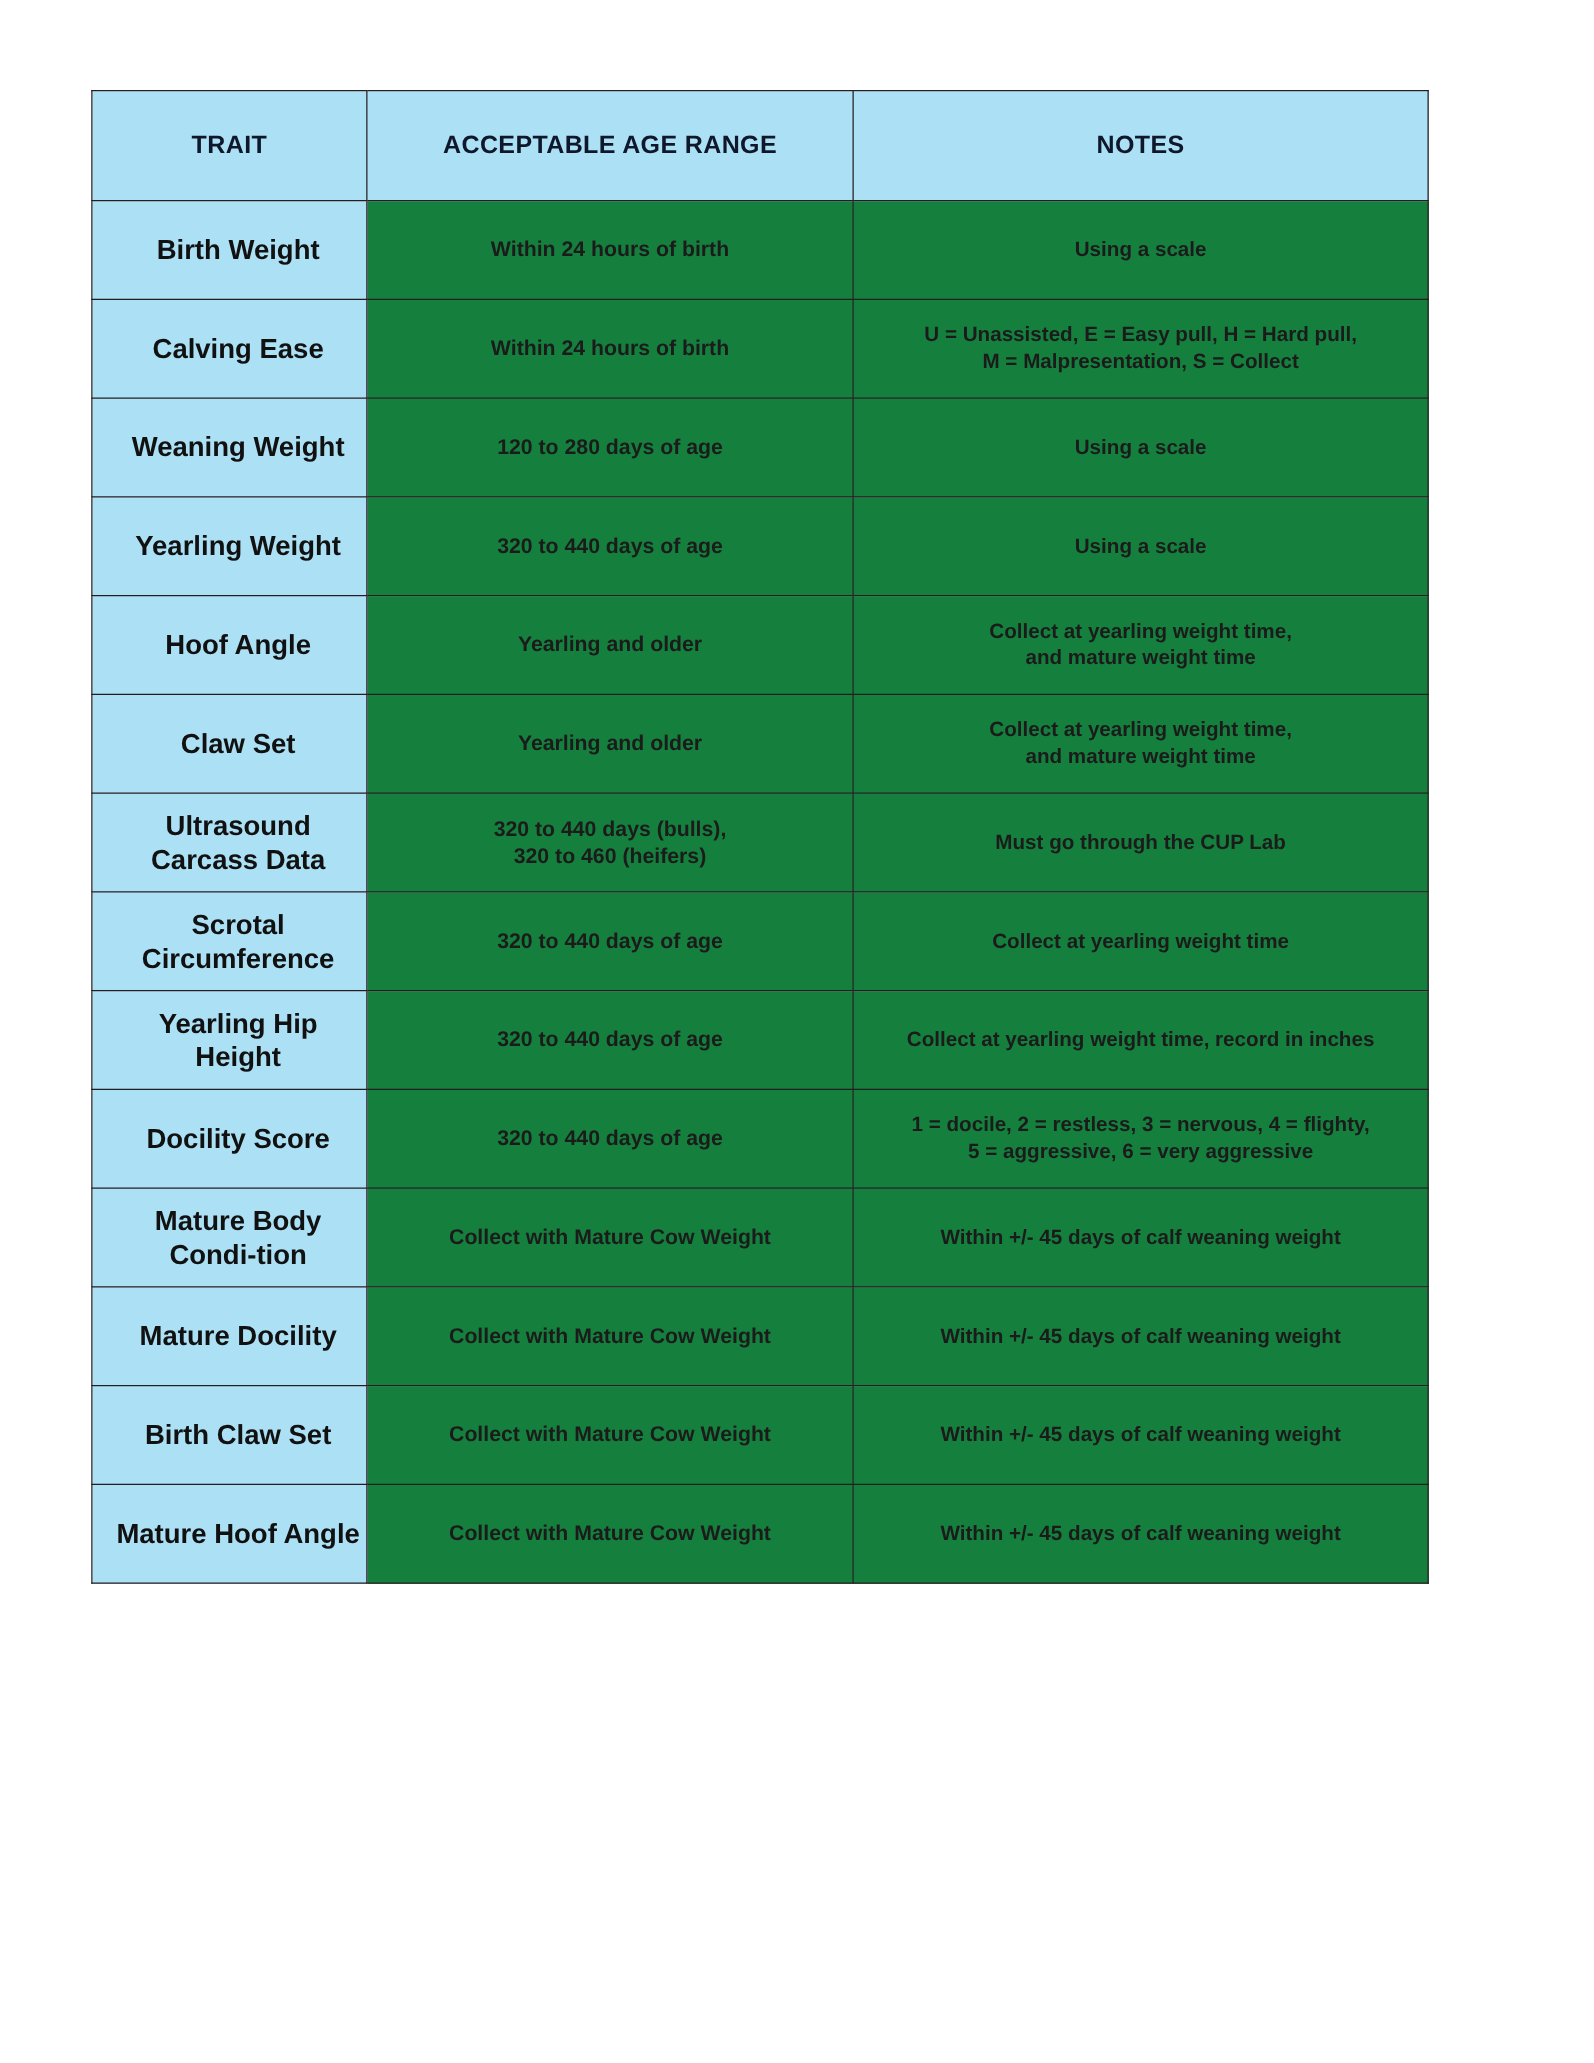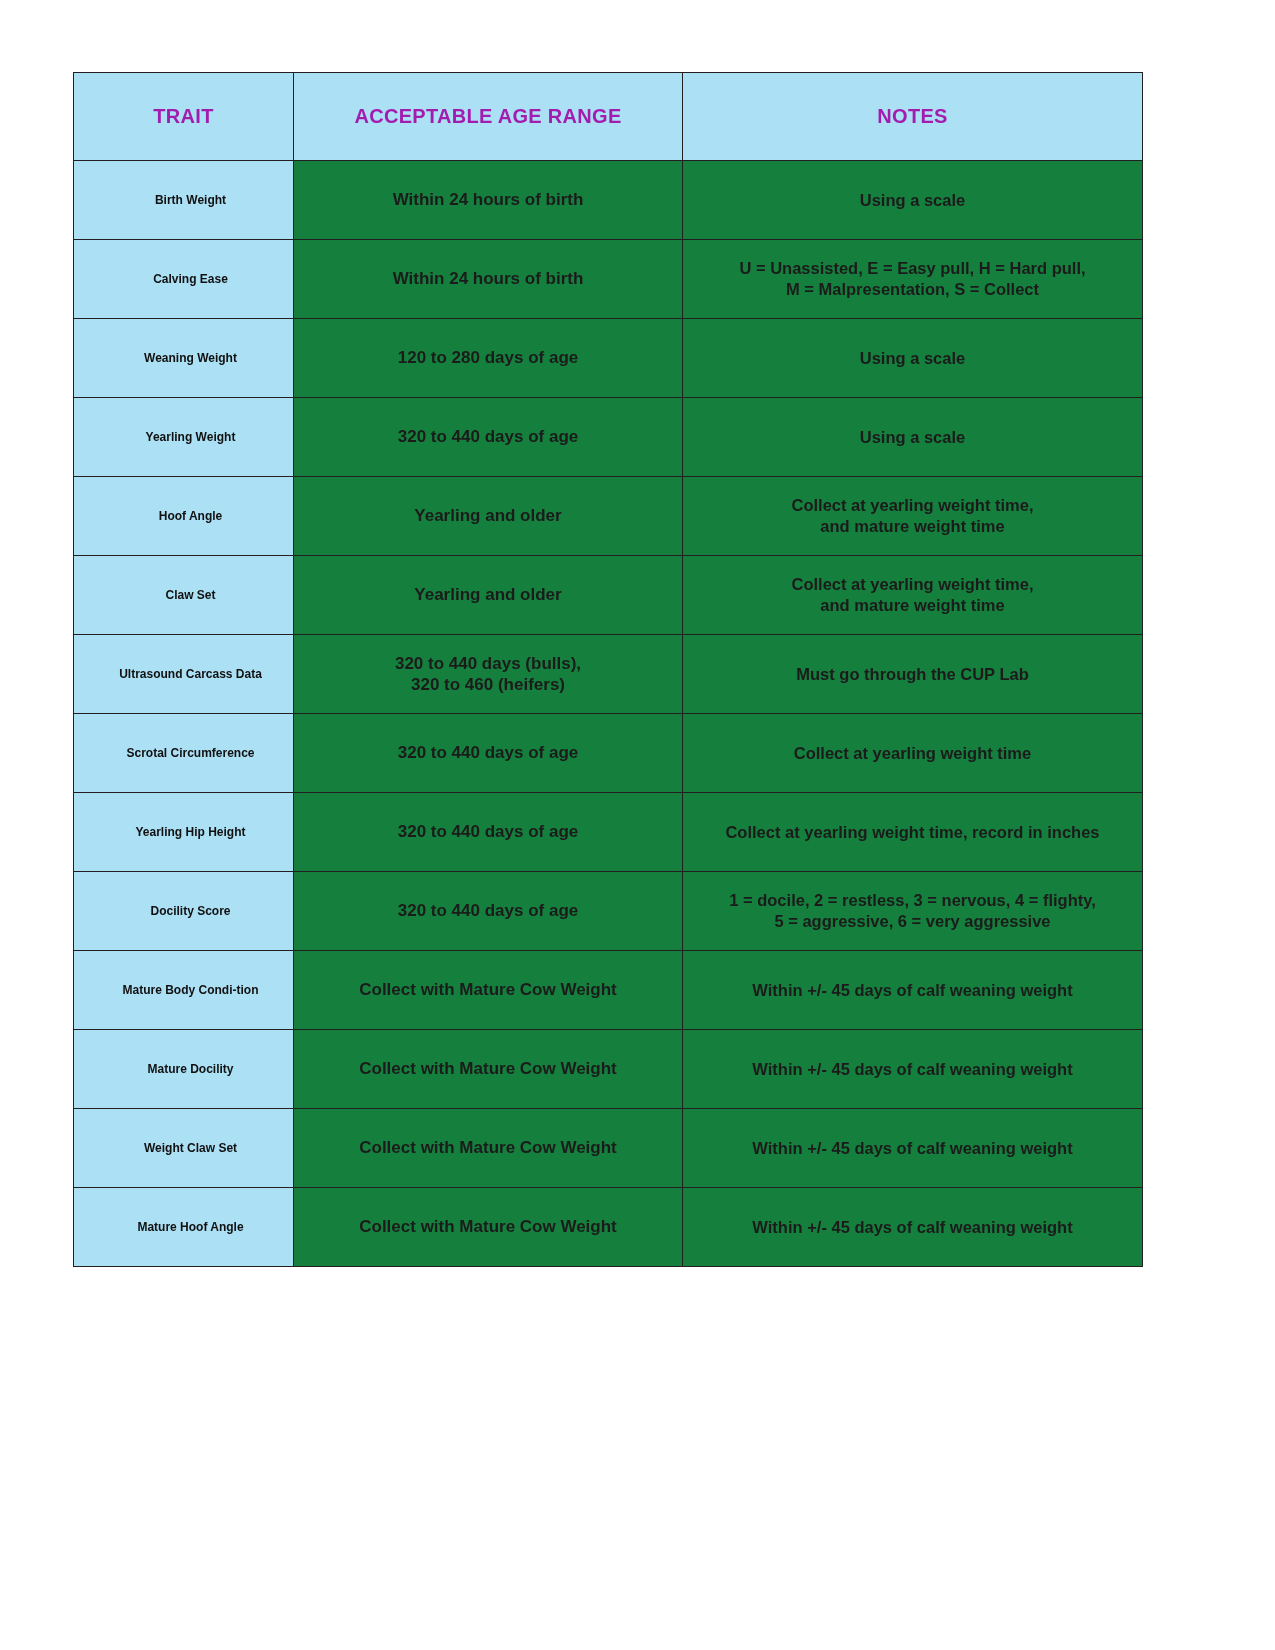--- a/index.html
+++ b/index.html
@@ -48,28 +48,28 @@
     line-height: 1.25;
   }
 
   thead th {
     background: #ACE0F5;
     height: 79px;
     font-size: 20px;
     font-weight: bold;
     letter-spacing: 0.3px;
     text-transform: uppercase;
-    color: #a21caf;
+    color: #0f172a;
   }
 
   tbody tr { height: 79px; }
 
   tbody td.trait-cell {
     background: #ACE0F5;
-    font-size: 12px;
+    font-size: 22px;
     font-weight: bold;
     color: #111111;
     padding-left: 19px;
     padding-right: 5px;
   }
 
   tbody td.range-cell,
   tbody td.notes-cell {
     background: #15803d;
     font-size: 17px;
@@ -209,21 +209,21 @@
         <tr>
           <td class="trait-cell">Mature Docility</td>
           <td class="range-cell">
             <span class="linebreak">Collect with Mature Cow Weight</span>
           </td>
           <td class="notes-cell">
             <span class="linebreak">Within +/- 45 days of calf weaning weight</span>
           </td>
         </tr>
         <tr>
-          <td class="trait-cell">Weight Claw Set</td>
+          <td class="trait-cell">Birth Claw Set</td>
           <td class="range-cell">
             <span class="linebreak">Collect with Mature Cow Weight</span>
           </td>
           <td class="notes-cell">
             <span class="linebreak">Within +/- 45 days of calf weaning weight</span>
           </td>
         </tr>
         <tr>
           <td class="trait-cell">Mature Hoof Angle</td>
           <td class="range-cell">

